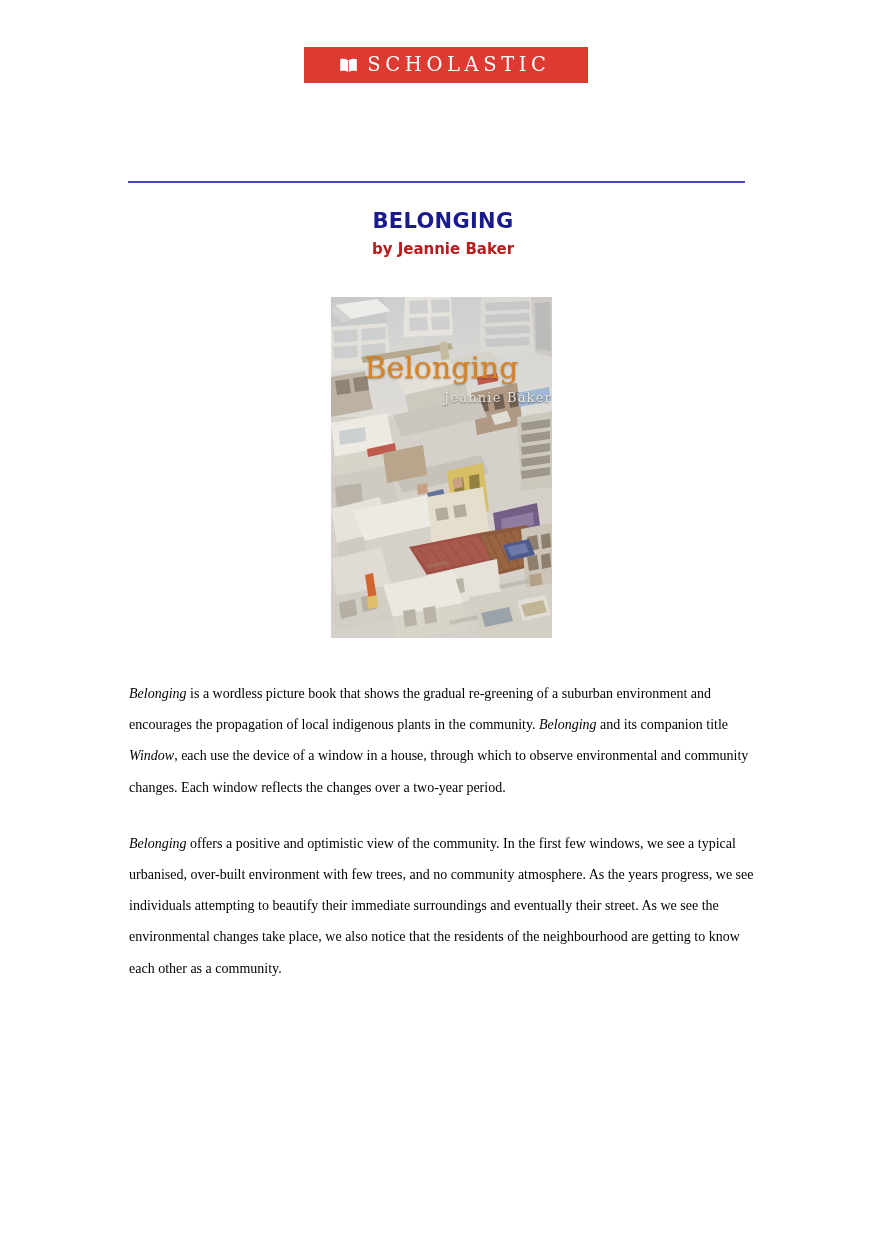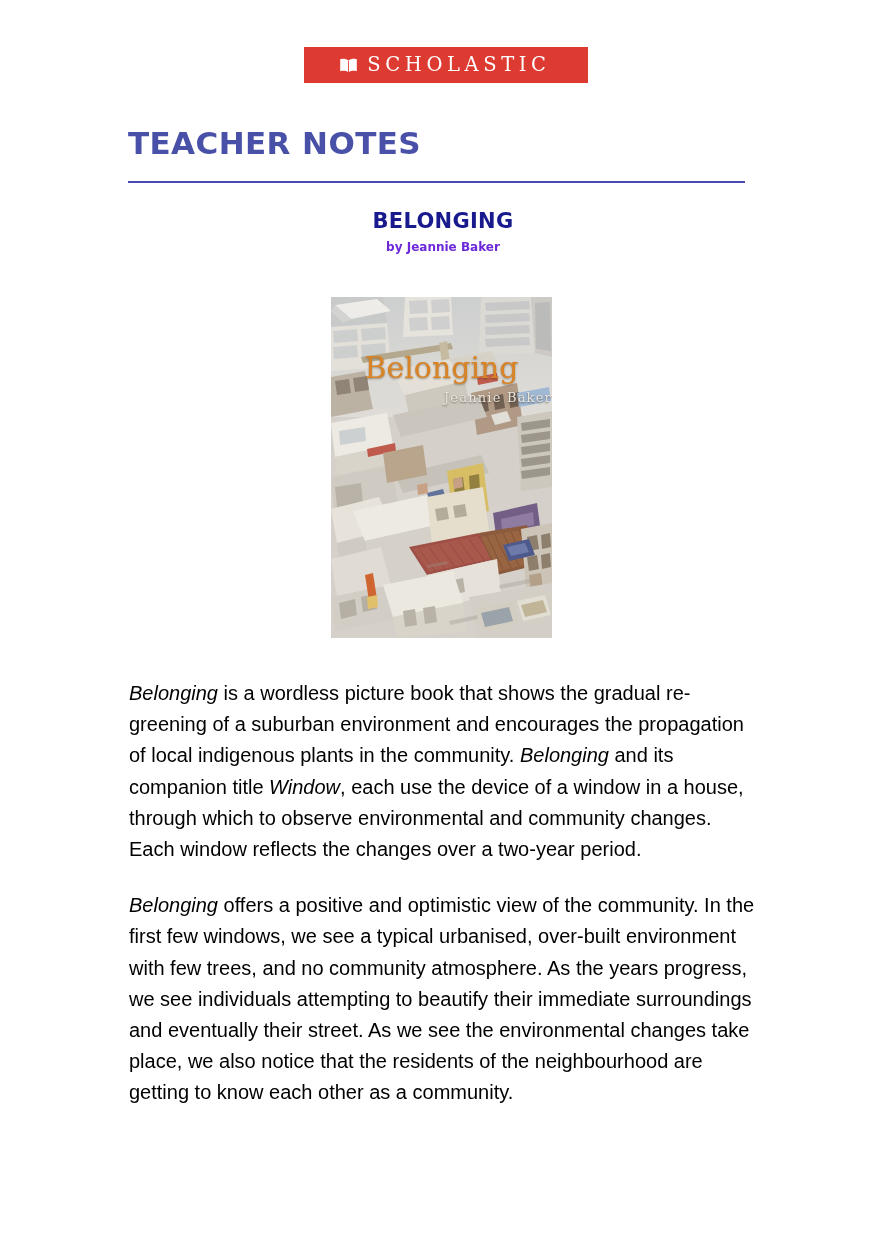--- a/index.html
+++ b/index.html
@@ -99,23 +99,23 @@
     padding-left: 8px;
   }
   .book-author {
     position: absolute;
     left: 0;
     right: 0;
     top: 240px;
     margin: 0;
     text-align: center;
     font-family: "DejaVu Sans", "Liberation Sans", sans-serif;
-    font-size: 12px;
+    font-size: 15px;
     font-weight: bold;
-    color: #6d28d9;
+    color: #b91c1c;
     line-height: 1.2;
     padding-left: 8px;
   }
 
   
   .cover-wrap {
     position: absolute;
     left: 331px;
     top: 297px;
     width: 221px;
@@ -160,22 +160,22 @@
 
   
   .body-copy {
     position: absolute;
     left: 129px;
     top: 678px;
     width: 628px;
   }
   .body-copy p {
     margin: 0 0 25px 0;
-    font-family: Liberation Sans, sans-serif;
-    font-size: 20px;
+    font-family: Liberation Serif, serif;
+    font-size: 14px;
     line-height: 31.2px;
     color: #000000;
     text-align: left;
   }
   .body-copy p:last-child {
     margin-bottom: 0;
   }
   .body-copy em {
     font-style: italic;
   }
@@ -189,21 +189,20 @@
     <div class="logo-inner">
       <svg class="logo-book" viewBox="0 0 19 15" aria-hidden="true">
         <path d="M9.5 2.6 C7.6 1.0 5.2 0.6 2.6 0.9 L1.2 1.05 L1.2 13.2 C3.9 12.6 6.9 12.7 9.5 14.2 Z" fill="#ffffff"></path>
         <path d="M9.5 2.6 C11.4 1.0 13.8 0.6 16.4 0.9 L17.8 1.05 L17.8 13.2 C15.1 12.6 12.1 12.7 9.5 14.2 Z" fill="#ffffff"></path>
         <path d="M9.1 2.9 L9.9 2.9 L9.9 14.1 L9.1 14.1 Z" fill="#dd3b32"></path>
       </svg>
       <span class="logo-wordmark">SCHOLASTIC</span>
     </div>
   </div>
 
-  <h1 class="doc-title">TEACHER NOTES</h1>
   <hr class="title-rule">
 
   <div class="book-title">BELONGING</div>
   <div class="book-author">by Jeannie Baker</div>
 
   <div class="cover-wrap">
     <svg class="cover-art" viewBox="0 0 221 341" preserveAspectRatio="none" aria-hidden="true">
       <defs>
         <linearGradient id="skyTone" x1="0" y1="0" x2="0" y2="1">
           <stop offset="0" stop-color="#cfd2d4"></stop>

